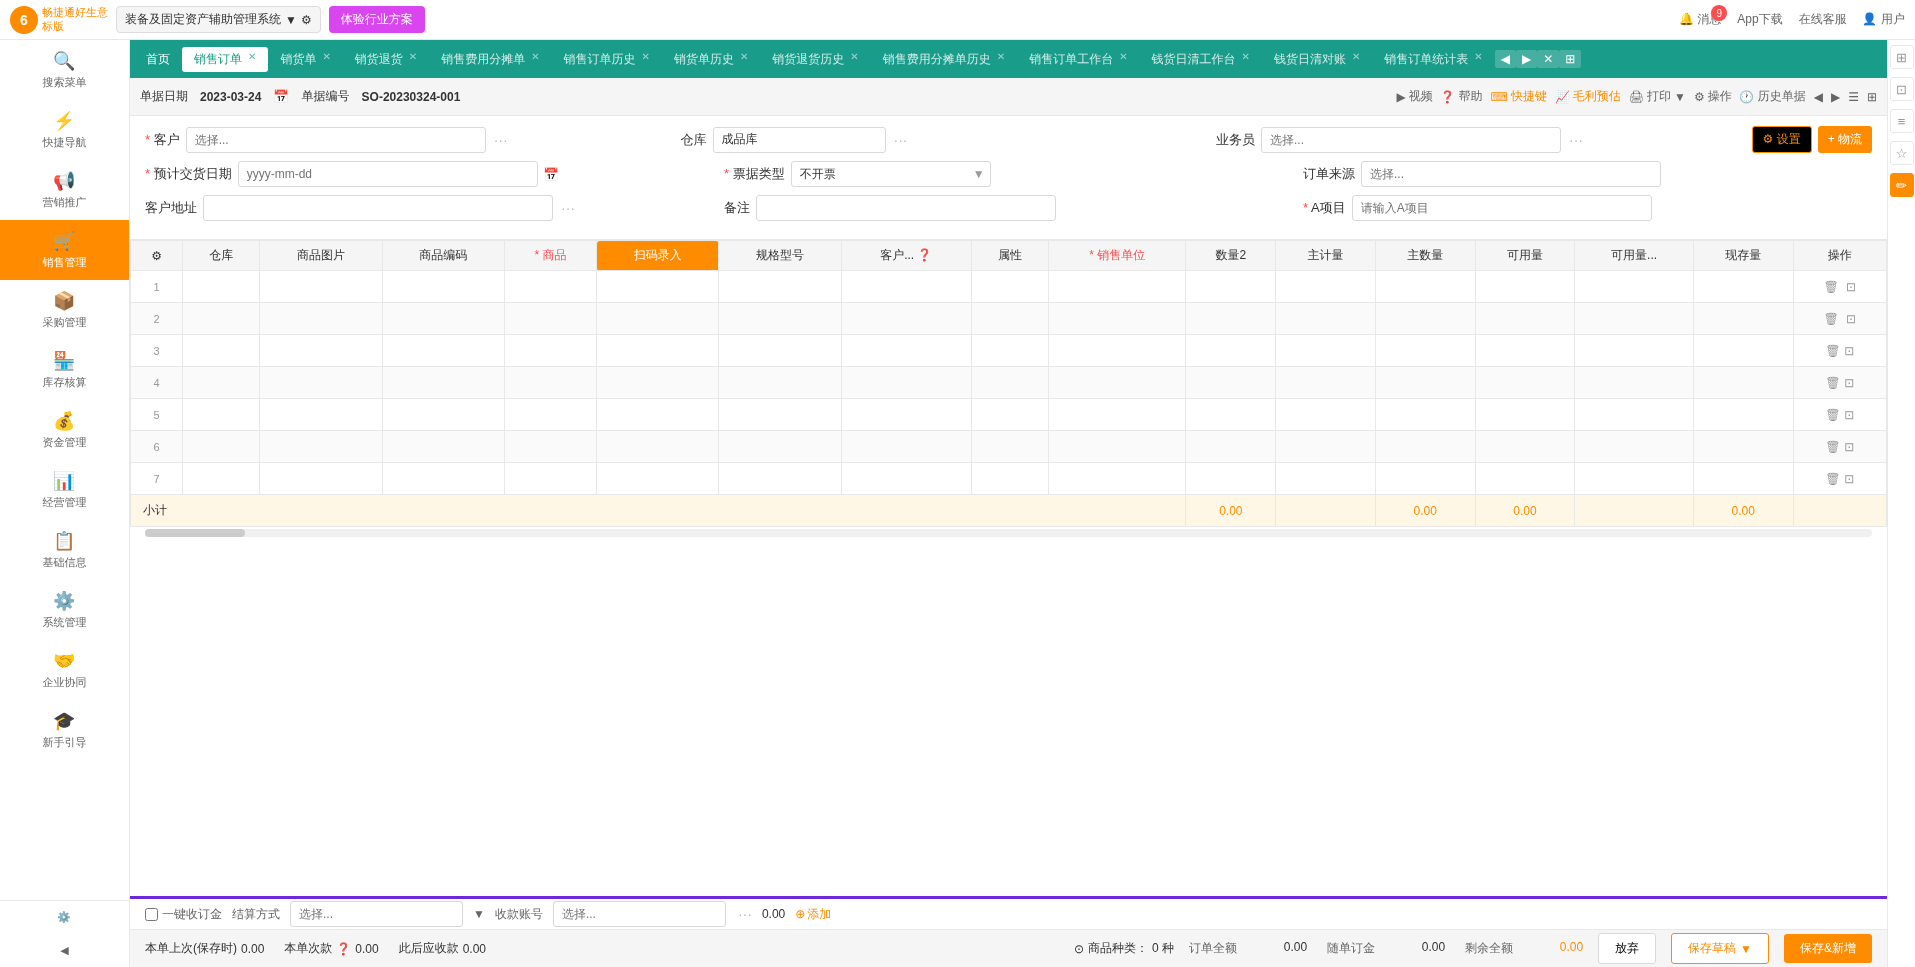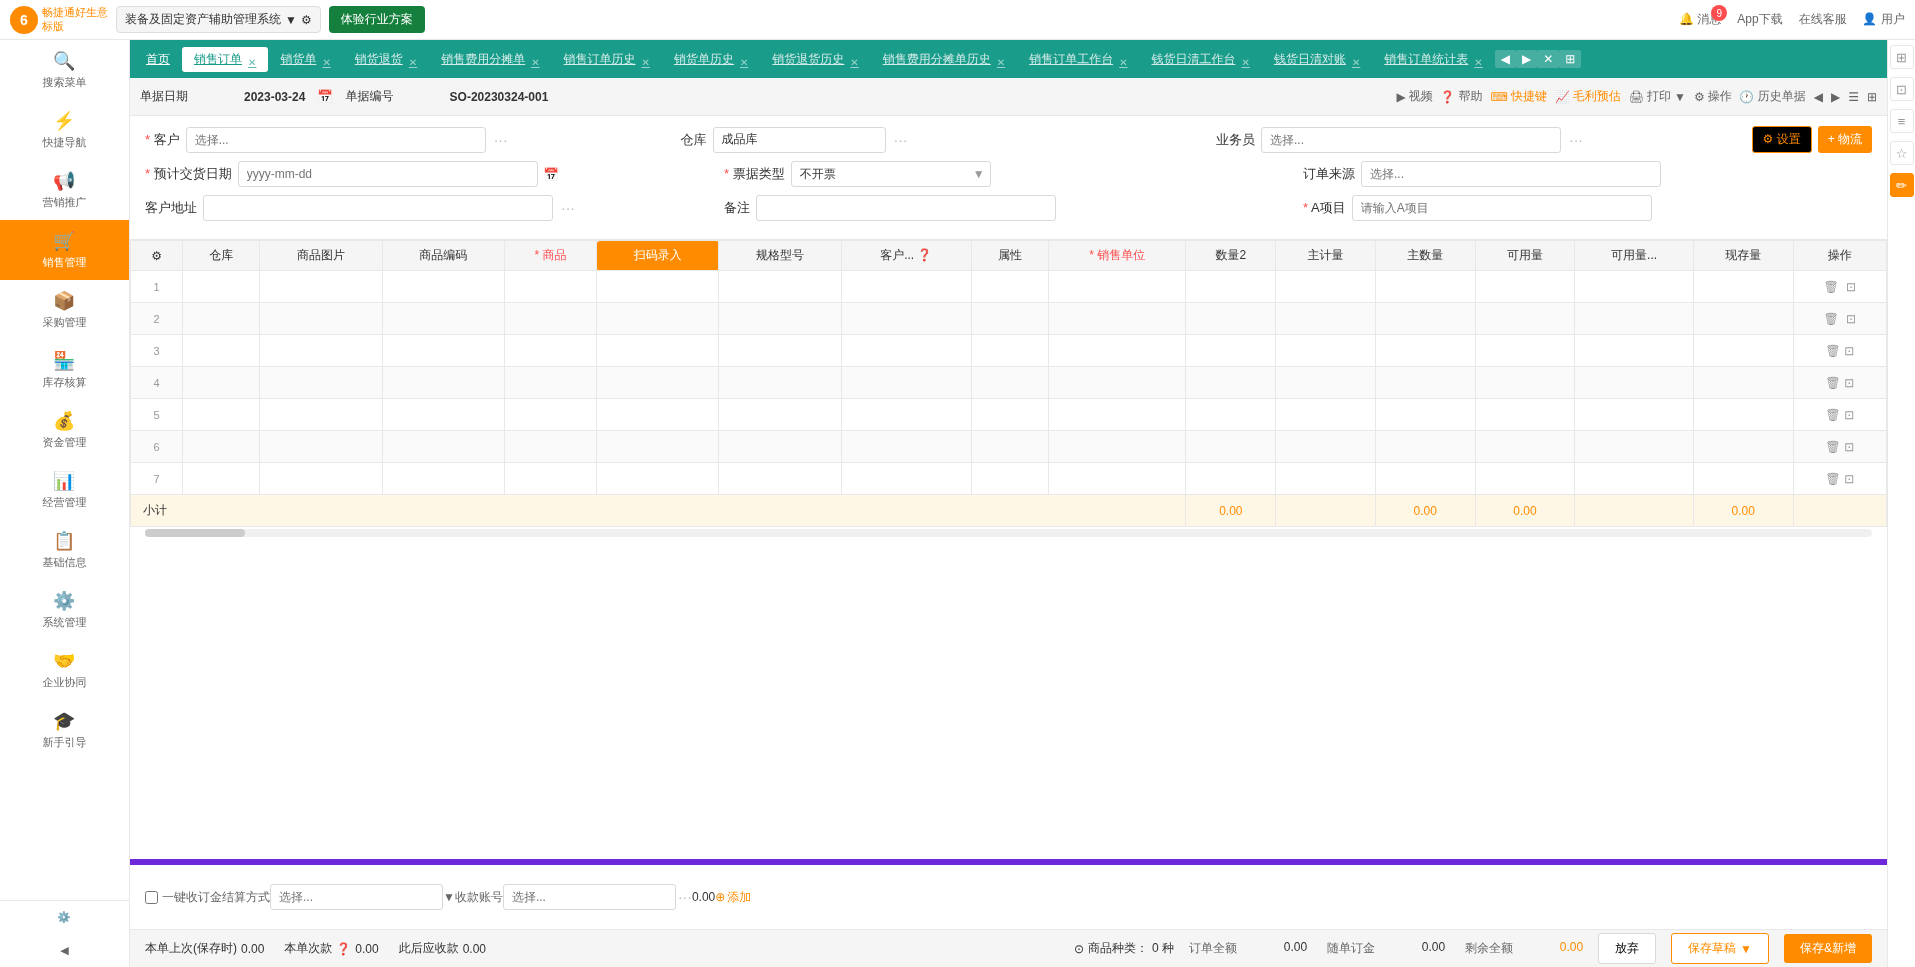--- a/index.html
+++ b/index.html
@@ -6,53 +6,53 @@
     body { font-family: 'Microsoft YaHei', Arial, sans-serif; font-size: 12px; background: #f0f2f5; color: #333; overflow: hidden; }
 
     
     .app-wrapper { display: flex; flex-direction: column; height: 967px; width: 1915px; }
     .top-bar { height: 40px; background: #fff; display: flex; align-items: center; padding: 0 10px; border-bottom: 1px solid #e8e8e8; justify-content: space-between; flex-shrink: 0; }
     .top-bar-left { display: flex; align-items: center; gap: 8px; }
     .logo-area { display: flex; align-items: center; gap: 4px; }
     .logo-icon { width: 28px; height: 28px; background: #ff8c00; border-radius: 50%; display: flex; align-items: center; justify-content: center; color: #fff; font-size: 14px; font-weight: bold; }
     .logo-text { font-size: 11px; color: #ff8c00; line-height: 1.2; }
     .system-selector { display: flex; align-items: center; gap: 4px; background: #f5f5f5; border: 1px solid #ddd; border-radius: 4px; padding: 4px 8px; cursor: pointer; font-size: 12px; }
-    .industry-btn { background: #15803d; color: #fff; border: none; border-radius: 4px; padding: 5px 12px; cursor: pointer; font-size: 12px; }
+    .industry-btn { background: #d946ef; color: #fff; border: none; border-radius: 4px; padding: 5px 12px; cursor: pointer; font-size: 12px; }
     .top-bar-right { display: flex; align-items: center; gap: 16px; font-size: 12px; color: #666; }
     .notification-badge { position: relative; display: inline-block; }
     .badge { position: absolute; top: -6px; right: -6px; background: #ff4d4f; color: #fff; border-radius: 50%; width: 16px; height: 16px; font-size: 10px; display: flex; align-items: center; justify-content: center; }
 
     
     .main-layout { display: flex; flex: 1; overflow: hidden; }
 
     
     .sidebar { width: 130px; background: #fff; border-right: 1px solid #e8e8e8; display: flex; flex-direction: column; flex-shrink: 0; }
     .sidebar-item { display: flex; flex-direction: column; align-items: center; padding: 10px 5px; cursor: pointer; color: #666; font-size: 11px; gap: 3px; }
     .sidebar-item.active { background: #ff8c00; color: #fff; }
     .sidebar-item .icon { font-size: 18px; }
     .sidebar-bottom { margin-top: auto; border-top: 1px solid #e8e8e8; }
 
     
     .content-area { flex: 1; display: flex; flex-direction: column; overflow: hidden; }
 
     
     .tab-bar { height: 38px; background: #1a9c8a; display: flex; align-items: center; padding: 0 4px; overflow: hidden; flex-shrink: 0; }
-    .tab { display: flex; align-items: flex-end; padding: 4px 12px; color: rgba(255,255,255,0.8); font-size: 12px; cursor: pointer; white-space: nowrap; border-radius: 3px; gap: 4px; text-decoration: underline; }
+    .tab { display: flex; align-items: flex-start; padding: 4px 12px; color: rgba(255,255,255,0.8); font-size: 12px; cursor: pointer; white-space: nowrap; border-radius: 3px; gap: 4px; }
     .tab.active { background: #fff; color: #1a9c8a; }
     .tab.home { background: transparent; color: #fff; }
     .tab-close { font-size: 10px; opacity: 0.7; margin-left: 2px; }
     .tab-nav-btn { color: #fff; background: rgba(255,255,255,0.2); border: none; cursor: pointer; padding: 2px 6px; border-radius: 2px; font-size: 12px; }
 
     
     .form-area { flex: 1; display: flex; flex-direction: column; background: #fff; overflow: hidden; justify-content: center; }
 
     
     .form-toolbar { height: 38px; background: #f5f5f5; border-bottom: 1px solid #e8e8e8; display: flex; align-items: center; padding: 0 10px; gap: 12px; flex-shrink: 0; font-size: 12px; }
     .form-toolbar .label { color: #333; }
-    .form-toolbar .value { color: #333; font-weight: bold; margin-left: 44px; }
+    .form-toolbar .value { color: #333; font-weight: bold; }
     .toolbar-right { margin-left: auto; display: flex; align-items: center; gap: 8px; }
     .toolbar-btn { display: flex; align-items: center; gap: 3px; cursor: pointer; color: #666; font-size: 12px; }
     .toolbar-btn.orange { color: #ff8c00; }
 
     
     .form-fields { padding: 10px 15px; border-bottom: 1px solid #e8e8e8; flex-shrink: 0; }
     .form-row { display: flex; align-items: center; gap: 10px; margin-bottom: 8px; }
     .form-field { display: flex; align-items: center; gap: 6px; flex: 1; }
     .form-field .field-label { color: #333; white-space: nowrap; font-size: 13px; }
     .field-label.required::before { content: '* '; color: #ff4d4f; }
@@ -70,21 +70,21 @@
     .table-wrapper { flex: 1; overflow: auto; }
     .detail-table { width: 100%; border-collapse: collapse; font-size: 12px; }
     .detail-table th { background: #f5f5f5; border: 1px solid #e8e8e8; padding: 6px 8px; text-align: center; white-space: nowrap; position: sticky; top: 0; color: #333; font-weight: normal; }
     .detail-table td { border: 1px solid #e8e8e8; padding: 4px 8px; text-align: center; height: 32px; }
     .detail-table tr:nth-child(even) td { background: #fafafa; }
     .row-num { color: #999; font-size: 11px; }
     .total-row td { background: #fff7e6 !important; font-weight: normal; color: #333; }
     .total-row td.orange { color: #ff8c00; }
 
     
-    .table-footer { padding: 19px 15px; display: flex; align-items: center; border-top: 6px solid #6d28d9; background: #fff; flex-shrink: 0; font-size: 12px; color: #666; }
+    .table-footer { padding: 2px 15px; display: flex; align-items: center; gap: 10px; border-top: 3px solid #6d28d9; background: #fff; flex-shrink: 0; font-size: 12px; color: #666; }
     .footer-checkbox { display: flex; align-items: center; gap: 4px; }
     .add-btn { color: #ff8c00; cursor: pointer; display: flex; align-items: center; gap: 2px; }
 
     
     .bottom-bar { height: 38px; background: #f5f5f5; border-top: 1px solid #e8e8e8; display: flex; align-items: center; padding: 0 15px; gap: 20px; flex-shrink: 0; font-size: 12px; }
     .bottom-bar .stat-item { display: flex; align-items: center; gap: 4px; }
     .bottom-bar-right { margin-left: auto; display: flex; align-items: center; gap: 15px; }
     .order-summary { display: flex; flex-direction: column; align-items: flex-end; font-size: 12px; gap: 2px; }
     .order-summary .row { display: flex; gap: 20px; }
     .order-summary .lbl { color: #666; }

